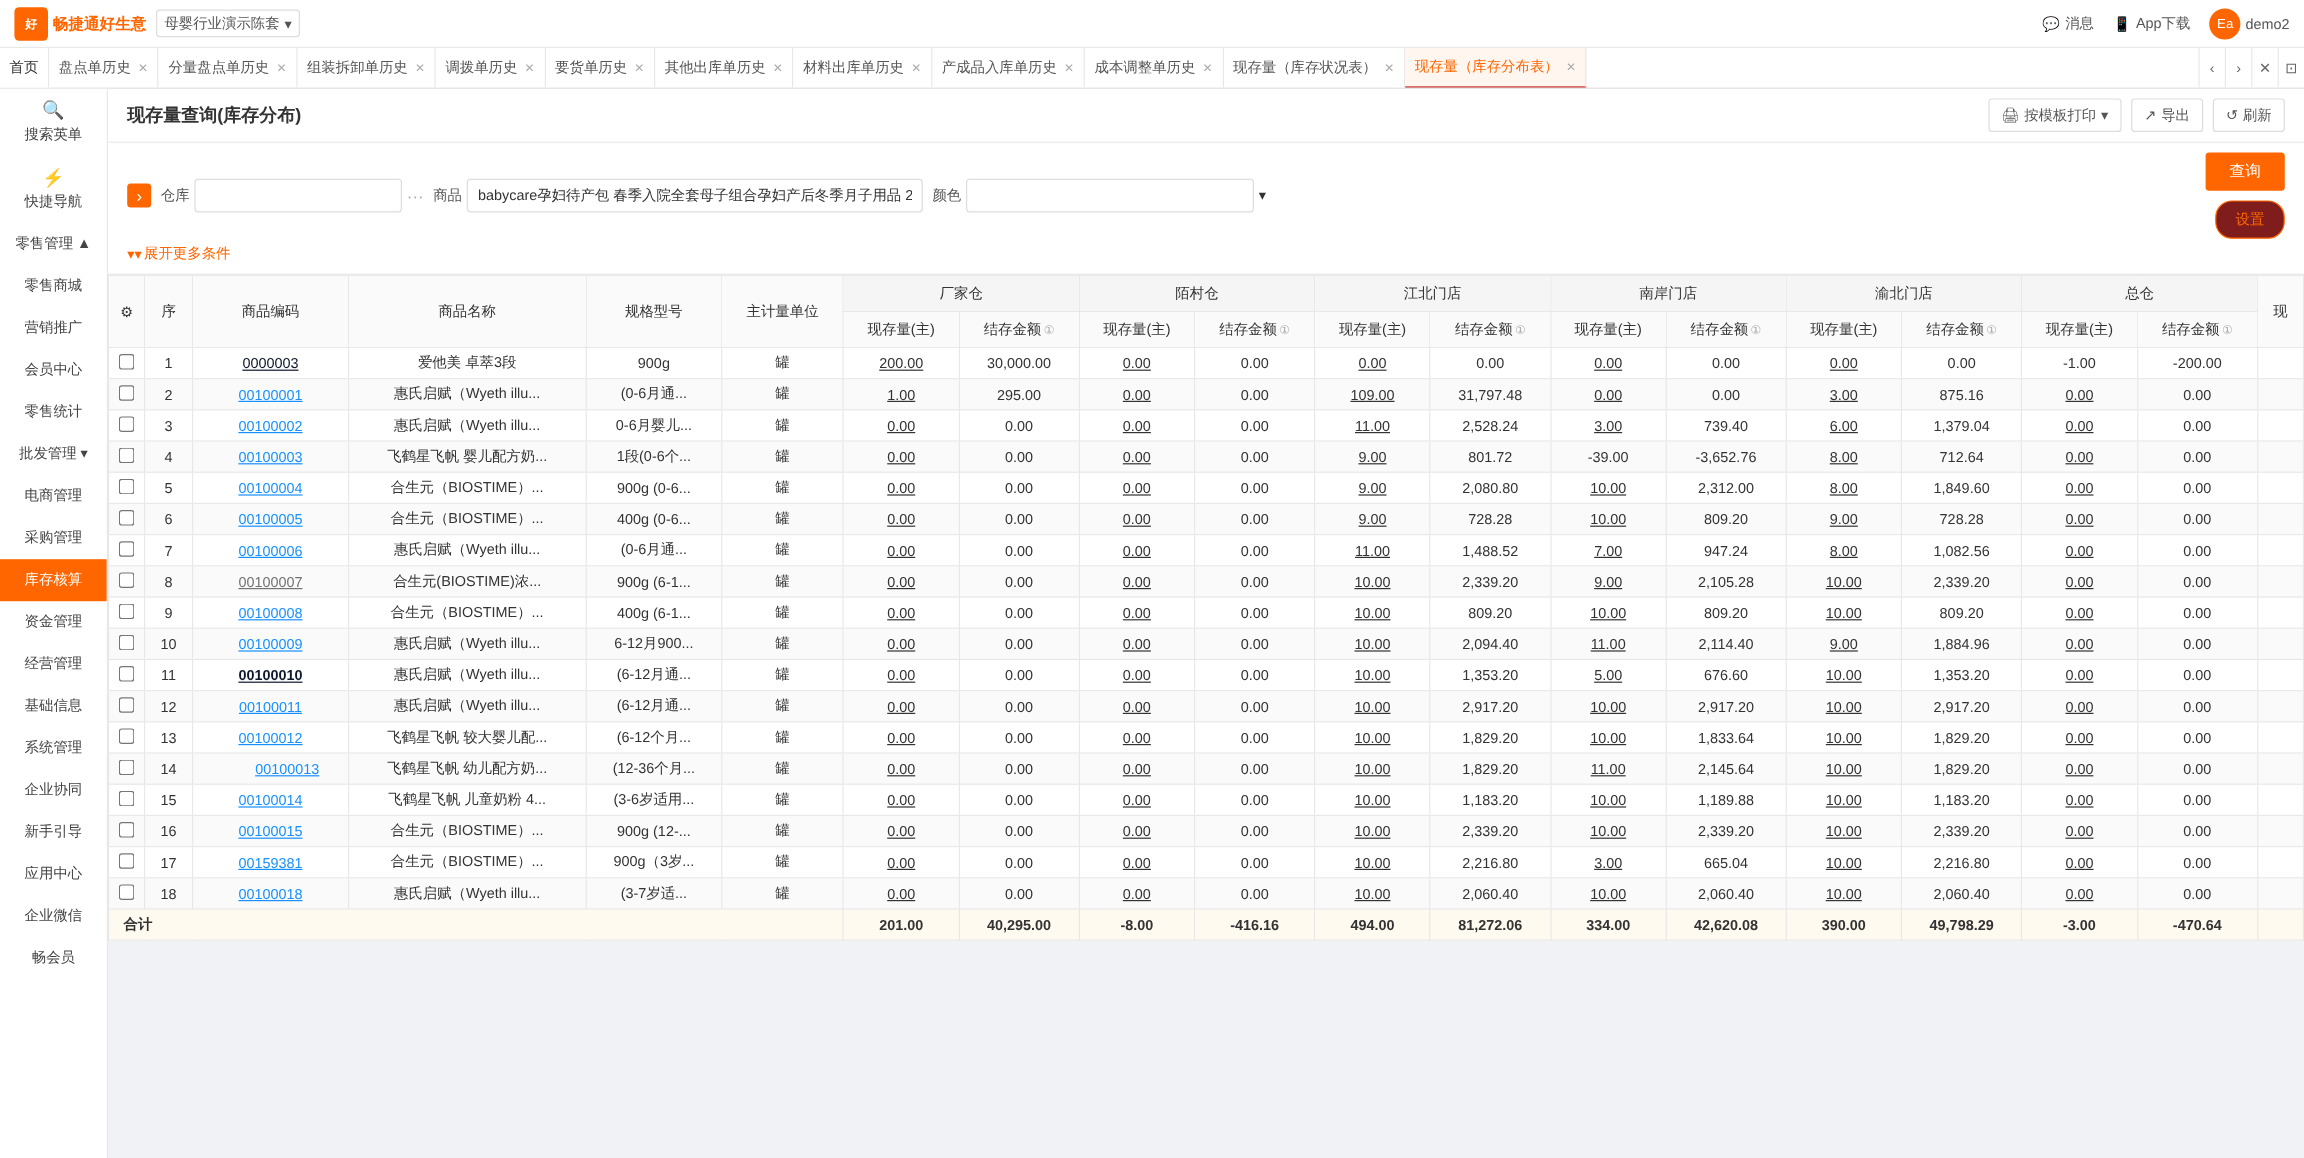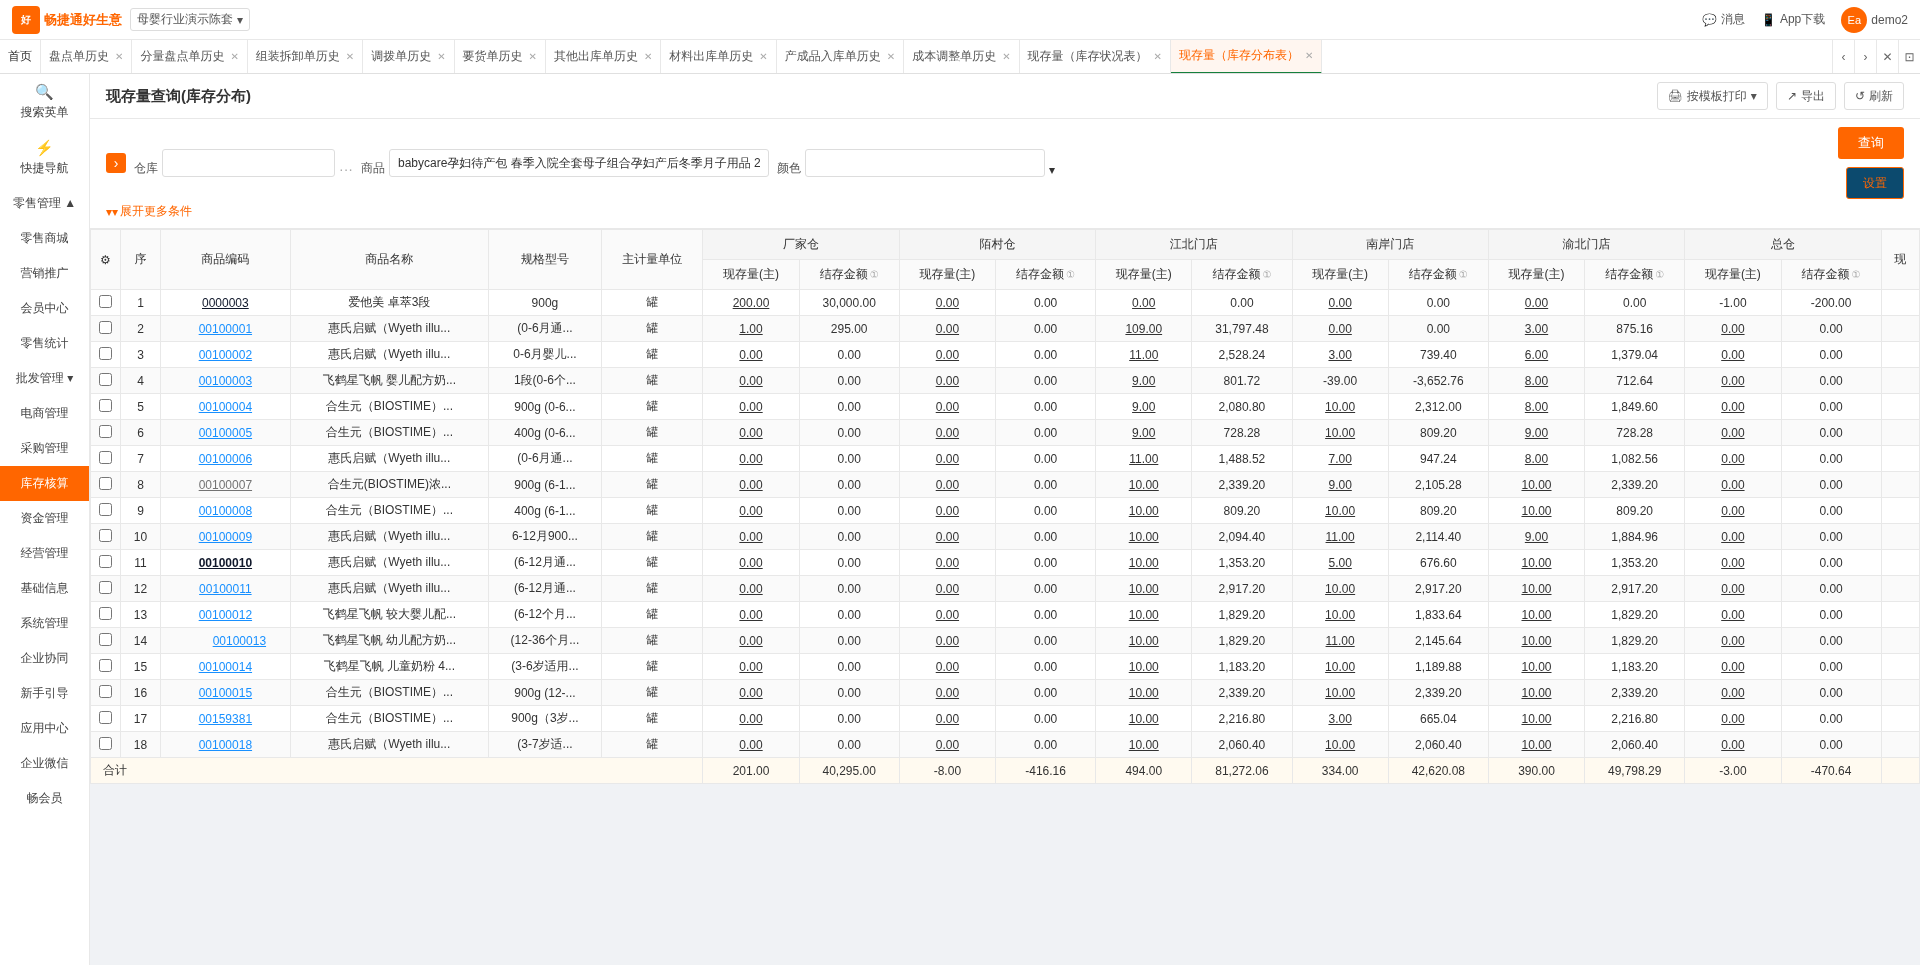--- a/index.html
+++ b/index.html
@@ -12,58 +12,58 @@
     .logo-icon { width: 28px; height: 28px; background: #ff6600; border-radius: 4px; display: flex; align-items: center; justify-content: center; color: white; font-size: 10px; }
     .company-selector { display: flex; align-items: center; gap: 4px; color: #555; font-size: 12px; cursor: pointer; padding: 2px 6px; border: 1px solid #ddd; border-radius: 3px; justify-content: center; }
     .topbar-right { display: flex; align-items: center; gap: 16px; font-size: 12px; color: #555; }
     .topbar-right-item { display: flex; align-items: center; gap: 4px; cursor: pointer; }
     .avatar { width: 26px; height: 26px; border-radius: 50%; background: #ff6600; display: flex; align-items: center; justify-content: center; color: white; font-size: 11px; }
 
     
     .tabbar { background: #fff; height: 34px; display: flex; align-items: center; padding: 0 0 0 0; border-bottom: 1px solid #e0e0e0; overflow: hidden; }
     .tab-item { height: 34px; padding: 0 8px; display: flex; align-items: center; gap: 4px; font-size: 12px; color: #555; cursor: pointer; white-space: nowrap; border-right: 1px solid #e8e8e8; flex-shrink: 0; }
     .tab-item.home { background: #fff; color: #333; font-weight: 500; }
-    .tab-item.active { background: #fff6f0; color: #ff6600; border-bottom: 2px solid #15803d; }
+    .tab-item.active { background: #fff6f0; color: #ff6600; border-bottom: 2px solid #b91c1c; }
     .tab-item .close-btn { font-size: 10px; color: #aaa; margin-left: 2px; }
     .tab-nav-btn { width: 22px; height: 34px; display: flex; align-items: center; justify-content: center; cursor: pointer; color: #666; border-left: 1px solid #e8e8e8; flex-shrink: 0; }
 
     
     .main-layout { display: flex; height: calc(965px - 40px - 34px); }
 
     
     .sidebar { width: 90px; background: #fff; border-right: 1px solid #e8e8e8; display: flex; flex-direction: column; overflow-y: auto; flex-shrink: 0; }
 
     
     .content { flex: 1; overflow: hidden; display: flex; flex-direction: column; }
     .page-header { background: #fff; padding: 8px 16px; border-bottom: 1px solid #e8e8e8; display: flex; align-items: center; justify-content: space-between; }
     .page-title { font-size: 15px; font-weight: bold; color: #333; }
     .page-actions { display: flex; align-items: center; gap: 8px; }
     .btn-action { height: 28px; padding: 0 10px; border: 1px solid #ddd; border-radius: 3px; background: #fff; cursor: pointer; font-size: 12px; color: #555; display: flex; align-items: center; gap: 4px; }
 
     
     .filter-area { background: #fff; padding: 8px 16px; border-bottom: 1px solid #e8e8e8; }
     .filter-row { display: flex; align-items: center; gap: 8px; flex-wrap: wrap; }
-    .filter-item { display: flex; align-items: flex-end; gap: 4px; }
+    .filter-item { display: flex; align-items: center; gap: 4px; }
     .filter-label { font-size: 12px; color: #555; white-space: nowrap; }
     .filter-input { height: 28px; border: 1px solid #ddd; border-radius: 3px; padding: 0 8px; font-size: 12px; color: #333; min-width: 60px; }
     .filter-input-wide { min-width: 380px; }
     .filter-input-color { min-width: 240px; }
     .filter-dots { color: #aaa; font-size: 14px; cursor: pointer; }
     .expand-more { color: #ff6600; font-size: 12px; cursor: pointer; display: flex; align-items: center; gap: 2px; margin: 4px 0 0 0; }
     .btn-query { background: #ff6600; color: white; border: none; height: 32px; padding: 0 20px; border-radius: 3px; cursor: pointer; font-size: 13px; }
-    .btn-setting { background: #0c4a6e; color: #ff6600; border: 1px solid #ff6600; height: 32px; padding: 0 16px; border-radius: 3px; cursor: pointer; font-size: 12px; margin-top: 4px; }
+    .btn-setting { background: #7f1d1d; color: #ff6600; border: 1px solid #ff6600; height: 32px; padding: 0 16px; border-radius: 14px; cursor: pointer; font-size: 12px; margin-top: 4px; }
     .filter-toggle { width: 20px; height: 20px; background: #ff6600; color: white; border-radius: 3px; display: flex; align-items: center; justify-content: center; cursor: pointer; font-size: 14px; flex-shrink: 0; }
 
     
     .table-container { flex: 1; overflow: auto; padding: 0 0 0 0; }
     .data-table { width: 100%; border-collapse: collapse; background: #fff; font-size: 12px; }
     .data-table th { background: #fafafa; border: 1px solid #e8e8e8; padding: 6px 8px; text-align: center; font-weight: 500; color: #333; white-space: nowrap; position: sticky; top: 0; z-index: 2; }
     .data-table th.group-header { background: #f5f5f5; }
     .data-table td { border: 1px solid #e8e8e8; padding: 4px 8px; text-align: center; white-space: nowrap; color: #333; }
-    .data-table tr.summary-row td { background: #fffaf0; font-weight: normal; margin-top: 16px; }
+    .data-table tr.summary-row td { background: #fffaf0; font-weight: bold; margin-top: 16px; }
     .num-link { color: #1890ff; text-decoration: underline; cursor: pointer; }
     .num-neg { color: #ff4d4f; }
     .row-odd td { background: #fff; }
     .row-even td { background: #fafafa; }
     .settings-col { width: 30px; }
     .th-info { font-size: 10px; color: #aaa; cursor: pointer; margin-left: 2px; }
 
     
     ::-webkit-scrollbar { width: 6px; height: 6px; }
     ::-webkit-scrollbar-track { background: #f1f1f1; }

